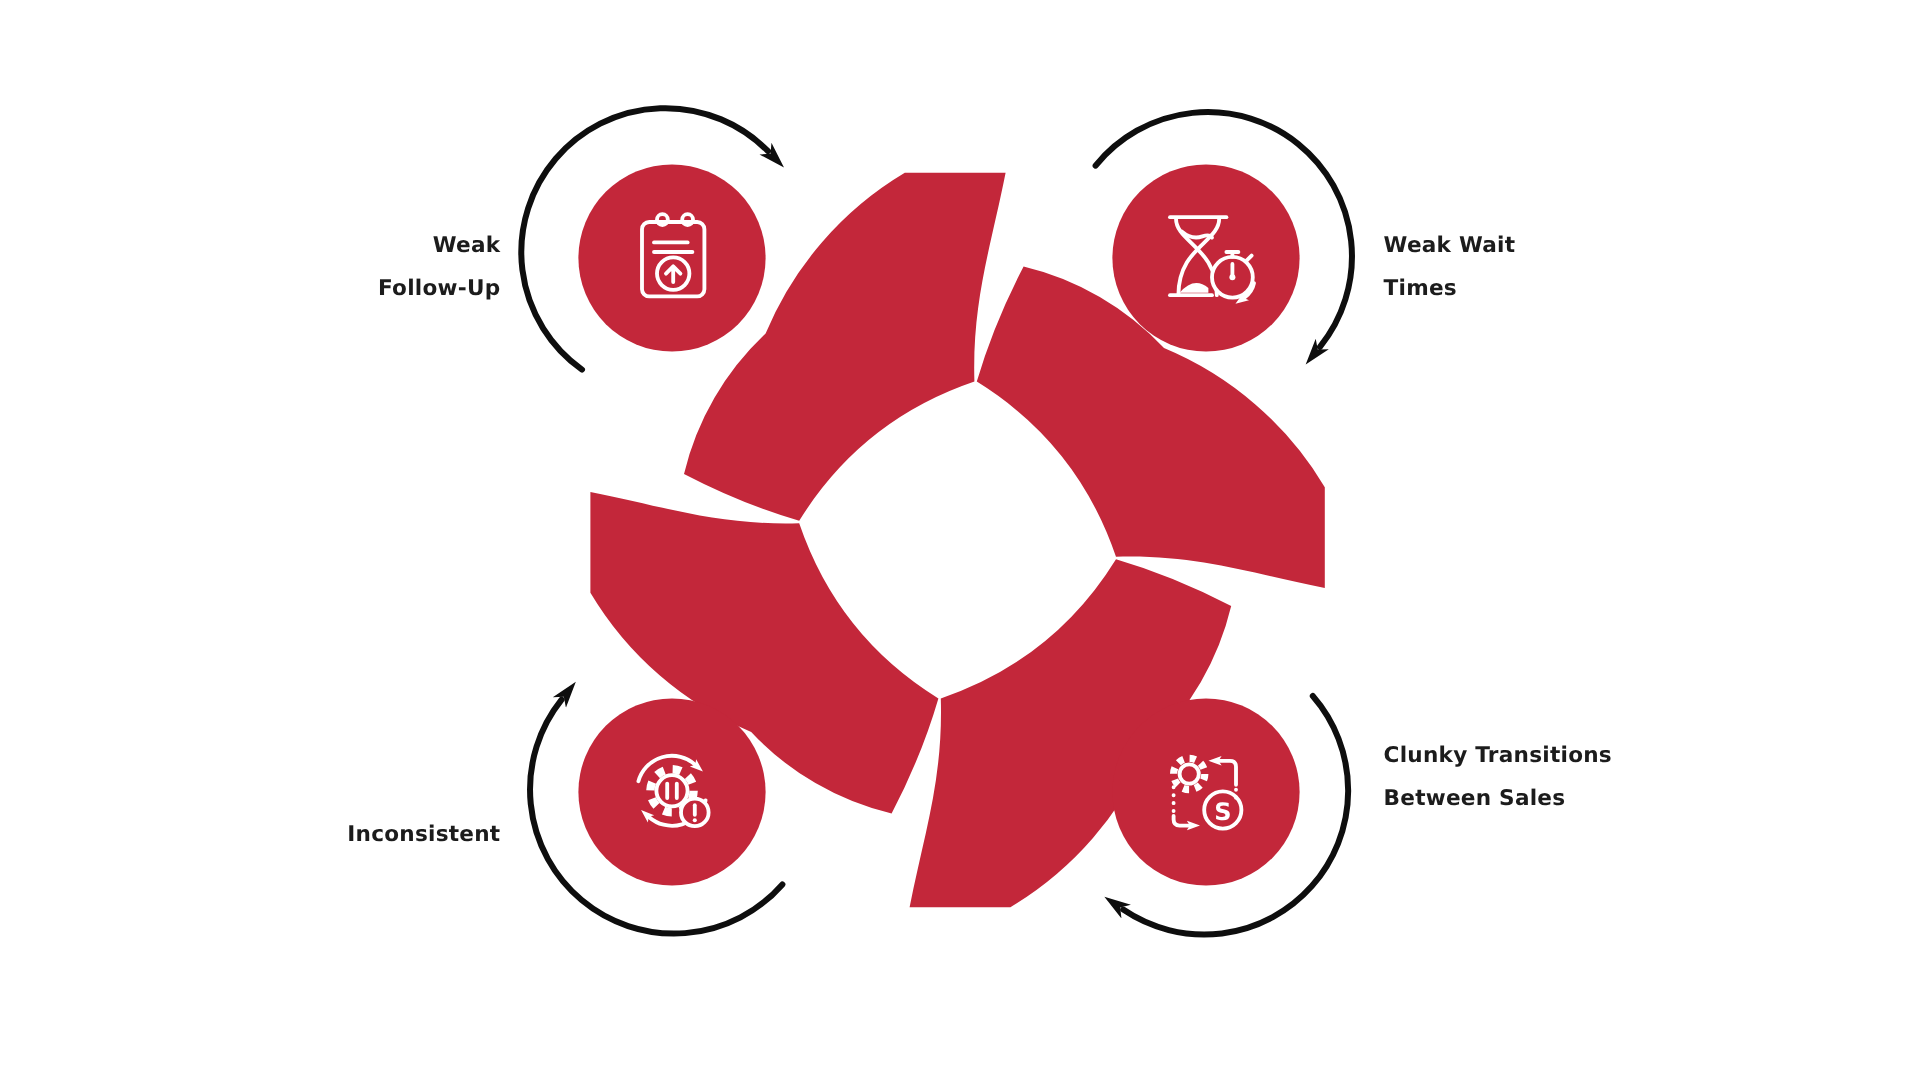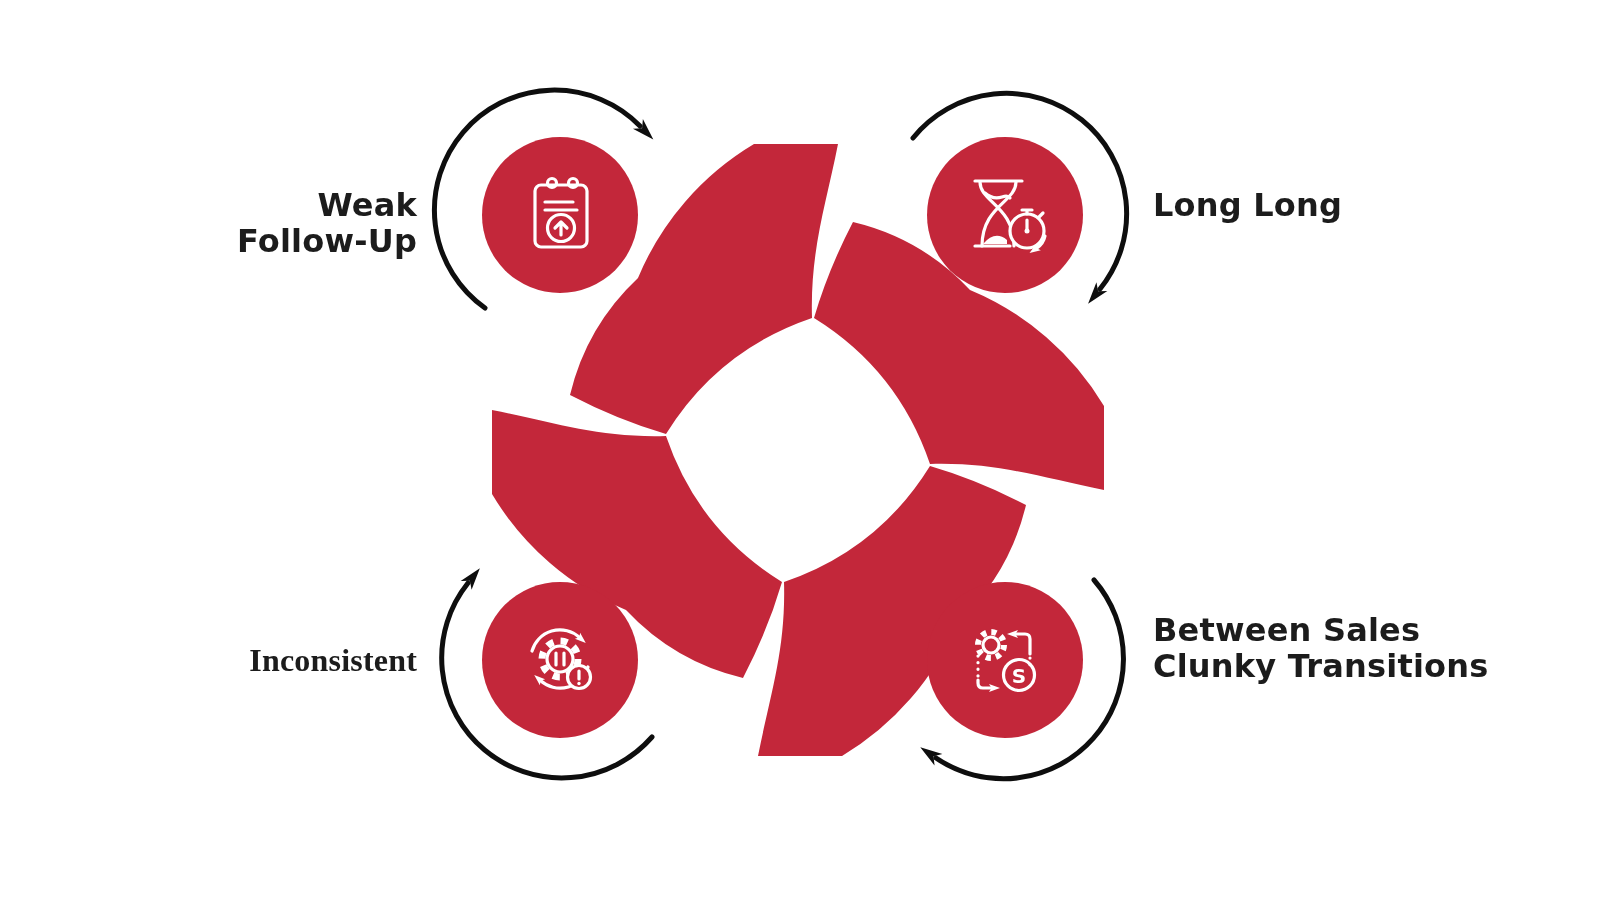--- a/index.html
+++ b/index.html
@@ -1,19 +1,19 @@
 <!DOCTYPE html>
 <html style="--accent: #c3273a; --arrow: #0e0e0e; --text: #1c1c1c; --bg: #ffffff;"><head>
 <meta charset="utf-8">
 <style>
   html,body{margin:0;padding:0;}
   body{width:1600px;height:900px;background:var(--bg,#fff);font-family:"DejaVu Sans","Liberation Sans",sans-serif;}
   .stage{position:relative;width:1600px;height:900px;overflow:hidden;background:var(--bg,#fff);}
   .stage svg{position:absolute;left:0;top:0;}
-  .label{position:absolute;font-size:32px;line-height:36px;font-weight:600;color:var(--text,#1c1c1c);letter-spacing:.2px;white-space:nowrap;}
+  .label{position:absolute;font-size:18px;line-height:36px;font-weight:600;color:var(--text,#1c1c1c);letter-spacing:.2px;white-space:nowrap;}
   .label.right{text-align:right;}
   .blade{fill:var(--accent,#c3273a);}
   .icon-circle{fill:var(--accent,#c3273a);}
   .cycle-arrow{fill:none;stroke:var(--arrow,#0e0e0e);stroke-width:5;stroke-linecap:round;}
   .iart{stroke:#fff;stroke-width:3.2;fill:none;stroke-linecap:round;stroke-linejoin:round;}
   .ifill{fill:#fff;stroke:none;}
   .accfill{fill:var(--accent,#c3273a);}
   .gear-teeth{fill:none;stroke:#fff;}
   .dotted{stroke-dasharray:0.1 6.5;}
   .s-glyph{font-family:"DejaVu Sans","Liberation Sans",sans-serif;font-weight:bold;font-size:20px;fill:#fff;}
@@ -103,25 +103,26 @@
       </g>
     </g>
   </svg>
 
   <div class="label right" style="top:187px; right:1183px;">
     <div>Weak</div>
     <div>Follow-Up</div>
   </div>
 
   <div class="label" style="top:187px; left:1153px;">
-    <div>Long Long</div>
+    <div>Weak Wait</div>
+    <div>Times</div>
   </div>
 
-  <div class="label right" style="top:642px; right:1183px;font-family:Liberation Serif, serif;">
+  <div class="label right" style="top:678px; right:1183px;">
     <div>Inconsistent</div>
   </div>
 
   <div class="label" style="top:612px; left:1153px;">
+    <div>Clunky Transitions</div>
     <div>Between Sales</div>
-    <div>Clunky Transitions</div>
   </div>
 
 </div>
 
 </body></html>

